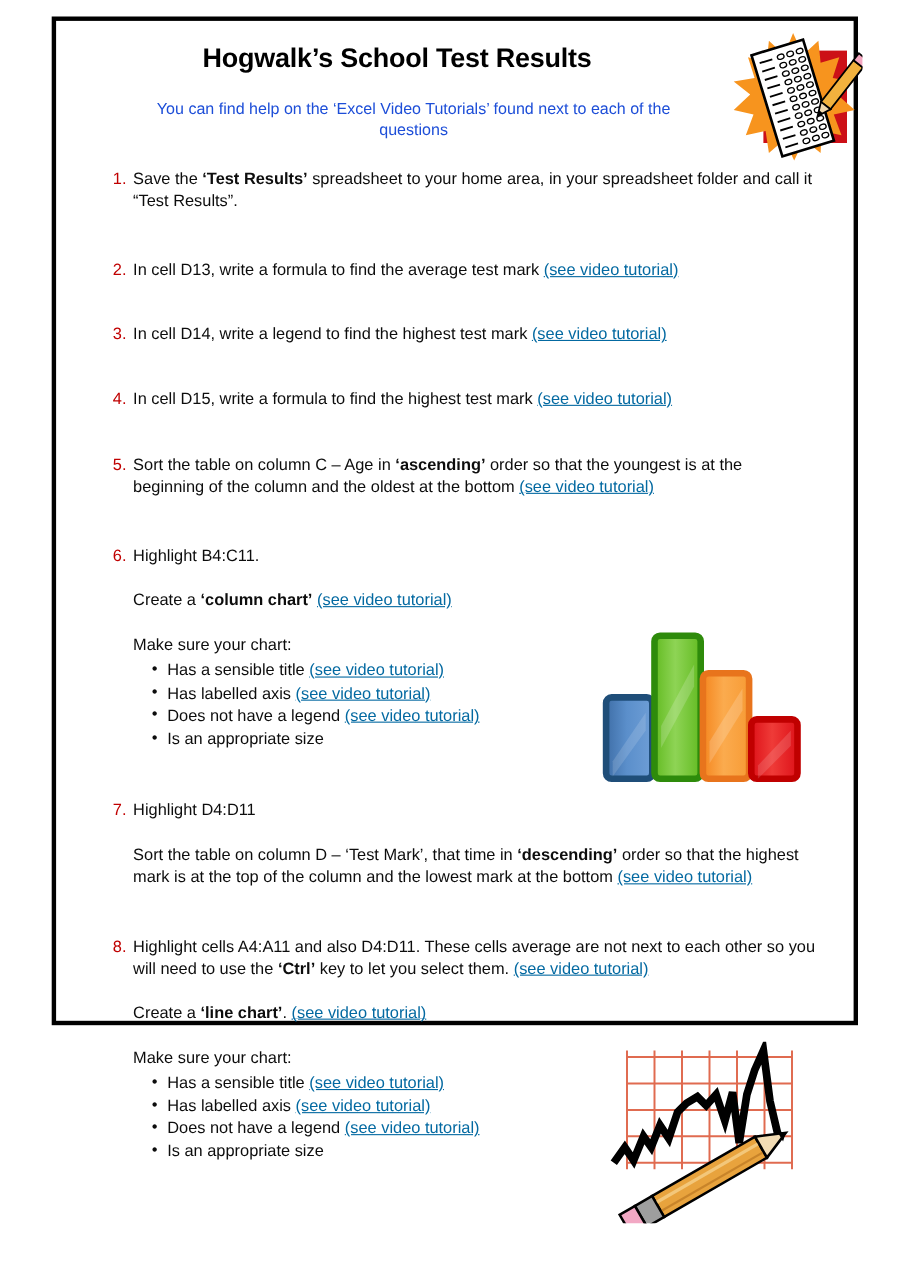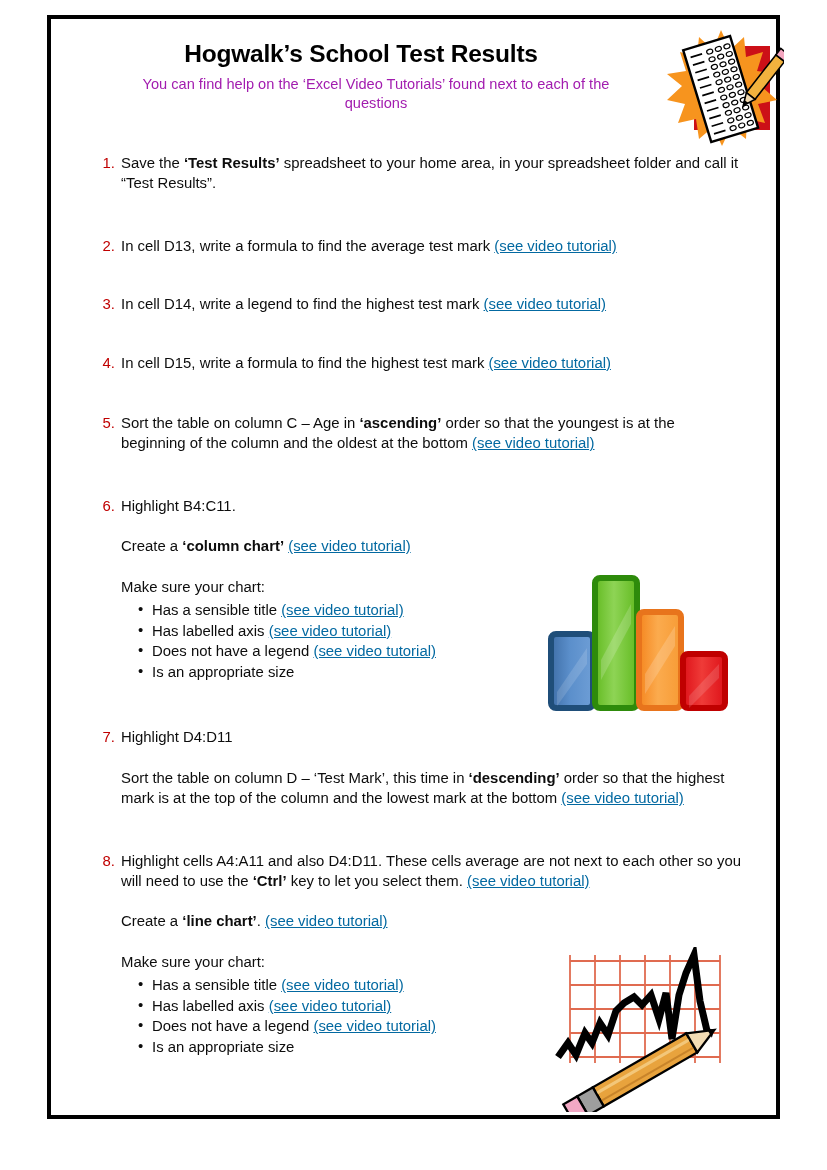--- a/index.html
+++ b/index.html
@@ -13,21 +13,21 @@
     height: 1170px;
     font-family: "Liberation Sans", sans-serif;
     color: #0d0d0d;
     overflow: hidden;
   }
   .page {
     position: absolute;
     left: 47px;
     top: 15px;
     width: 733px;
-    height: 1104px;
+    height: 917px;
     border: 4px solid #000000;
     box-sizing: border-box;
     background: #ffffff;
   }
   .page-inner {
     position: relative;
     width: 100%;
     height: 100%;
   }
 
@@ -39,26 +39,26 @@
     width: 620px;
     text-align: center;
     font-size: 24.5px;
     font-weight: bold;
     letter-spacing: -0.2px;
     color: #000000;
   }
   .doc-subtitle {
     position: absolute;
     left: 90px;
-    top: 56px;
+    top: 72px;
     width: 470px;
     text-align: center;
     font-size: 14.6px;
     line-height: 19px;
-    color: #a21caf;
+    color: #1d4ed8;
   }
 
   
   .clip-header {
     position: absolute;
     left: 613px;
     top: 9px;
     width: 120px;
     height: 126px;
   }
@@ -332,21 +332,21 @@
               <li><span>Is an appropriate size</span></li>
             </ul>
           </div>
     </div>
     <div class="gap-6"></div>
 
     <div class="item">
       <span class="num">7.</span>
       <div class="body">
             <div class="para"><span>Highlight D4:D11</span></div>
-            <div class="para"><span>Sort the table on column D – ‘Test Mark’, this time in </span><b>‘descending’</b><span> order so that the highest mark is at the top of the column and the lowest mark at the bottom </span><a class="vlink" href="#">(see video tutorial)</a></div>
+            <div class="para"><span>Sort the table on column D – ‘Test Mark’, that time in </span><b>‘descending’</b><span> order so that the highest mark is at the top of the column and the lowest mark at the bottom </span><a class="vlink" href="#">(see video tutorial)</a></div>
           </div>
     </div>
     <div class="gap-7"></div>
 
     <div class="item">
       <span class="num">8.</span>
       <div class="body">
             <div class="para"><span>Highlight cells A4:A11 and also D4:D11. These cells average are not next to each other so you will need to use the </span><b>‘Ctrl’</b><span> key to let you select them. </span><a class="vlink" href="#">(see video tutorial)</a></div>
             <div class="para"><span>Create a </span><b>‘line chart’</b><span>. </span><a class="vlink" href="#">(see video tutorial)</a></div>
             <div class="para"><span>Make sure your chart:</span></div>

